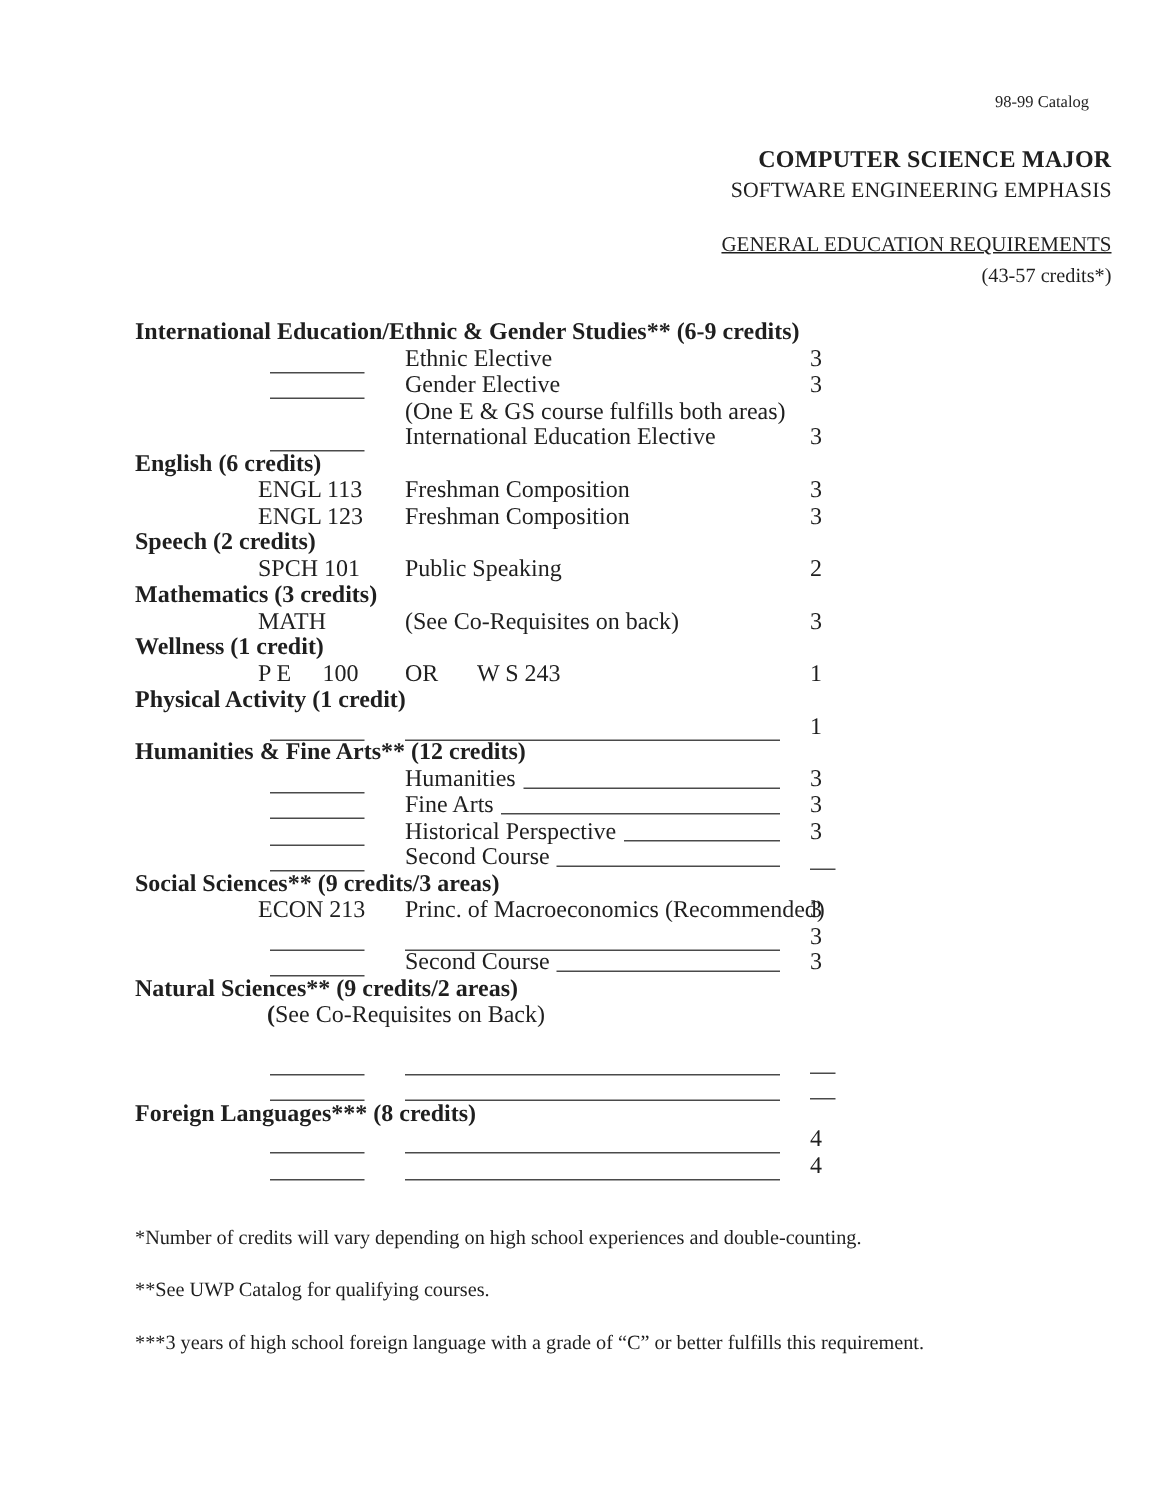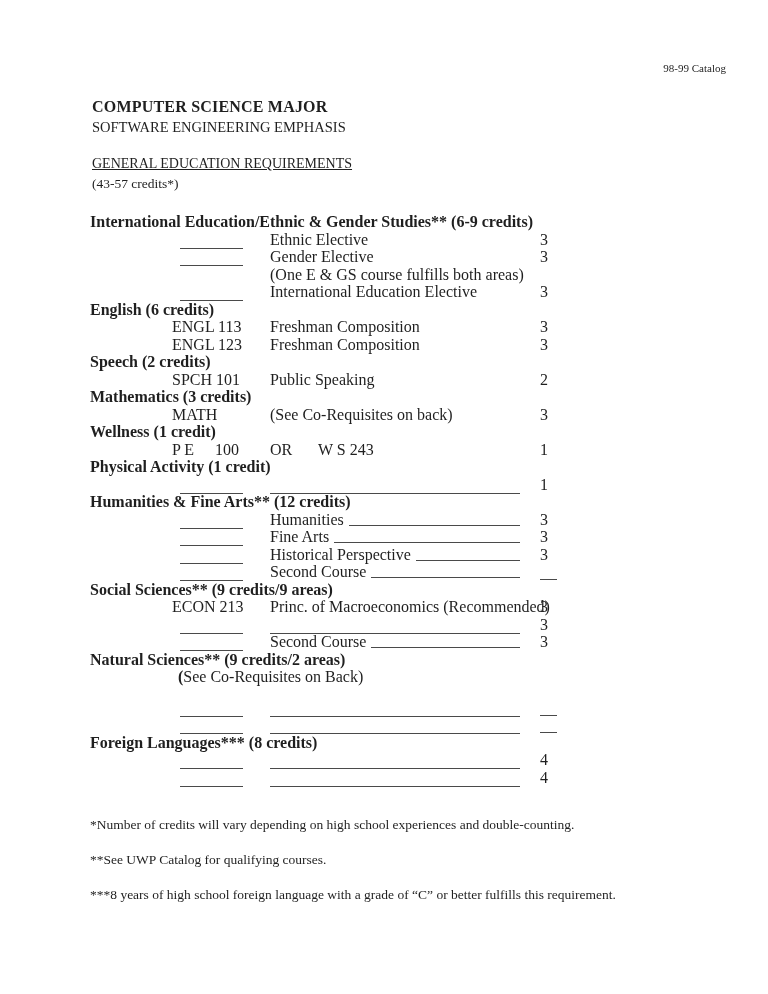--- a/index.html
+++ b/index.html
@@ -5,21 +5,21 @@
   *{margin:0;padding:0;box-sizing:border-box}
   html,body{width:768px;height:994px}
   body{
     background:#ffffff;
     position:relative;
     font-family:"Liberation Serif","DejaVu Serif",serif;
     color:#1f1f1f;
     overflow:hidden;
   }
   .abs{position:absolute}
-  .tc{left:92px;width:635px;text-align:left}
+  .tc{left:106px;width:635px;text-align:right}
   #catalog{top:62px;right:42px;font-size:11px;white-space:nowrap}
   #t1{top:98px;font-weight:bold;font-size:16px;letter-spacing:.2px}
   #t2{top:119px;font-weight:normal;font-size:14.5px}
   #t3{top:156px;font-size:14px}
   #t3 .ul{text-decoration:underline}
   #t4{top:176px;font-size:13.5px}
 
   #list{position:absolute;top:213px;left:0;width:768px}
   .row{position:relative;height:17.5px;font-size:16px;line-height:17.5px;width:768px}
   .row.spacer{height:13px}
@@ -148,21 +148,21 @@
     </div>
     <div class="row">
       <span class="blank"></span>
       <span class="twrap">
         <span class="lbl">Second Course</span>
         <span class="tail"></span>
       </span>
       <span class="crdash"></span>
     </div>
     <div class="row">
-      <span class="hd">Social Sciences** (9 credits/9 areas)</span>
+      <span class="hd">Social Sciences** (9 credits/3 areas)</span>
     </div>
     <div class="row">
       <span class="code">ECON 213</span>
       <span class="t">Princ. of Macroeconomics (Recommended)</span>
       <span class="cr">3</span>
     </div>
     <div class="row">
       <span class="blank"></span>
       <span class="lline"></span>
       <span class="cr">3</span>
@@ -203,14 +203,14 @@
     <div class="row">
       <span class="blank"></span>
       <span class="lline"></span>
       <span class="cr">4</span>
     </div>
   </div>
 
 <div id="footnotes">
   <div class="fn">*Number of credits will vary depending on high school experiences and double-counting.</div>
   <div class="fn">**See UWP Catalog for qualifying courses.</div>
-  <div class="fn">***8 years of high school foreign language with a grade of “C” or better fulfills this requirement.</div>
+  <div class="fn">***3 years of high school foreign language with a grade of “C” or better fulfills this requirement.</div>
 </div>
 
 </body></html>

